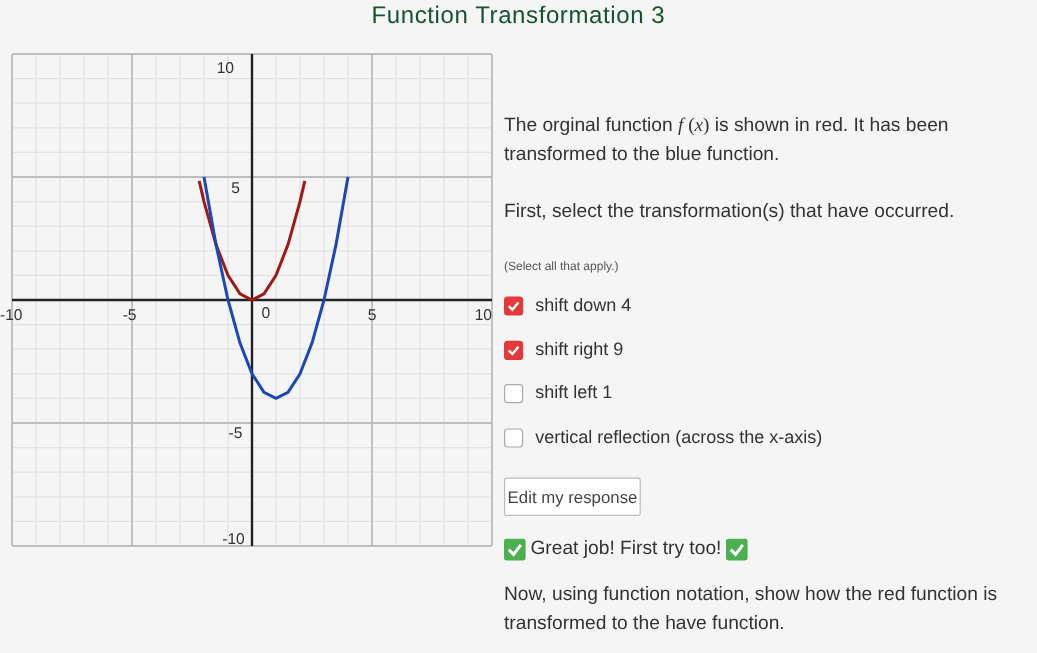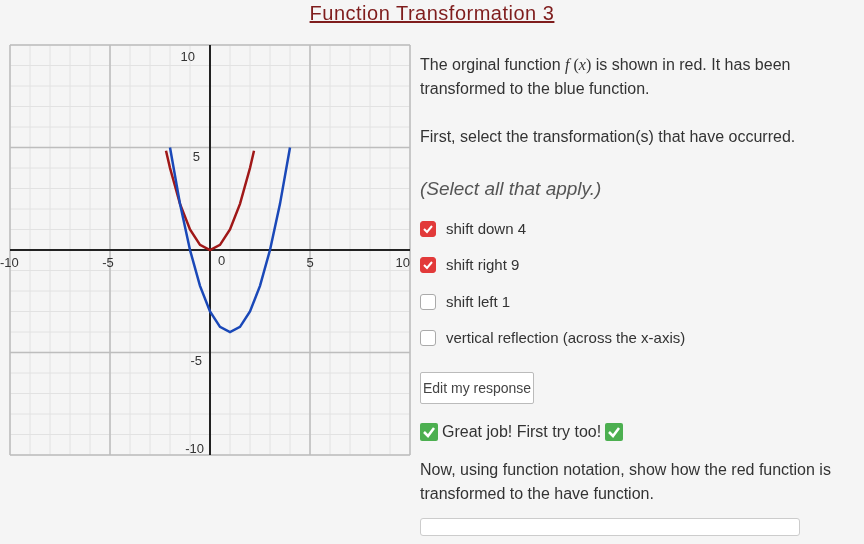--- a/index.html
+++ b/index.html
@@ -8,25 +8,24 @@
       height: 544px;
       font-family: Arial, sans-serif;
       background: #f5f5f5;
       color: #222;
       overflow: hidden;
       position: relative;
     }
     .title {
       text-align: center;
       font-size: 20px;
-      color: #7f1d1d;
+      color: #14532d;
       padding-top: 2px;
       letter-spacing: 0.5px;
       font-weight: 400;
-      text-decoration: underline;
     }
     .main {
       display: flex;
       padding: 10px 20px 0 0;
     }
     .graph-wrap {
       width: 420px;
       height: 430px;
       position: relative;
       flex-shrink: 0;
@@ -35,26 +34,26 @@
       width: 100%;
       height: 100%;
     }
     .right {
       flex: 1;
       padding-top: 18px;
       font-size: 16px;
       line-height: 1.5;
       color: #333;
     }
-    .intro { margin-bottom: 24px; }
+    .intro { margin-bottom: 24px; margin-top: 40px; }
     .fname { font-family: 'Times New Roman', serif; font-style: italic; }
     .paren { font-family: 'Times New Roman', serif; }
     .varx { font-style: italic; font-family: 'Times New Roman', serif; }
     .prompt1 { margin-bottom: 26px; }
-    .help { font-size: 19px; font-style: italic; color: #555; margin-bottom: 14px; }
+    .help { font-size: 10px; color: #555; margin-bottom: 14px; }
     .opts { margin-bottom: 22px; }
     .opt { display: flex; align-items: center; gap: 10px; margin-bottom: 14px; font-size: 15px; }
     .chk {
       width: 16px; height: 16px; border: 1.5px solid #aaa; border-radius: 3px;
       display: flex; align-items: center; justify-content: center;
       background: #fff; cursor: pointer;
     }
     .chk.on { background: #e23a3a; border-color: #e23a3a; }
     .chk svg { width: 12px; height: 12px; }
     .editbtn {

